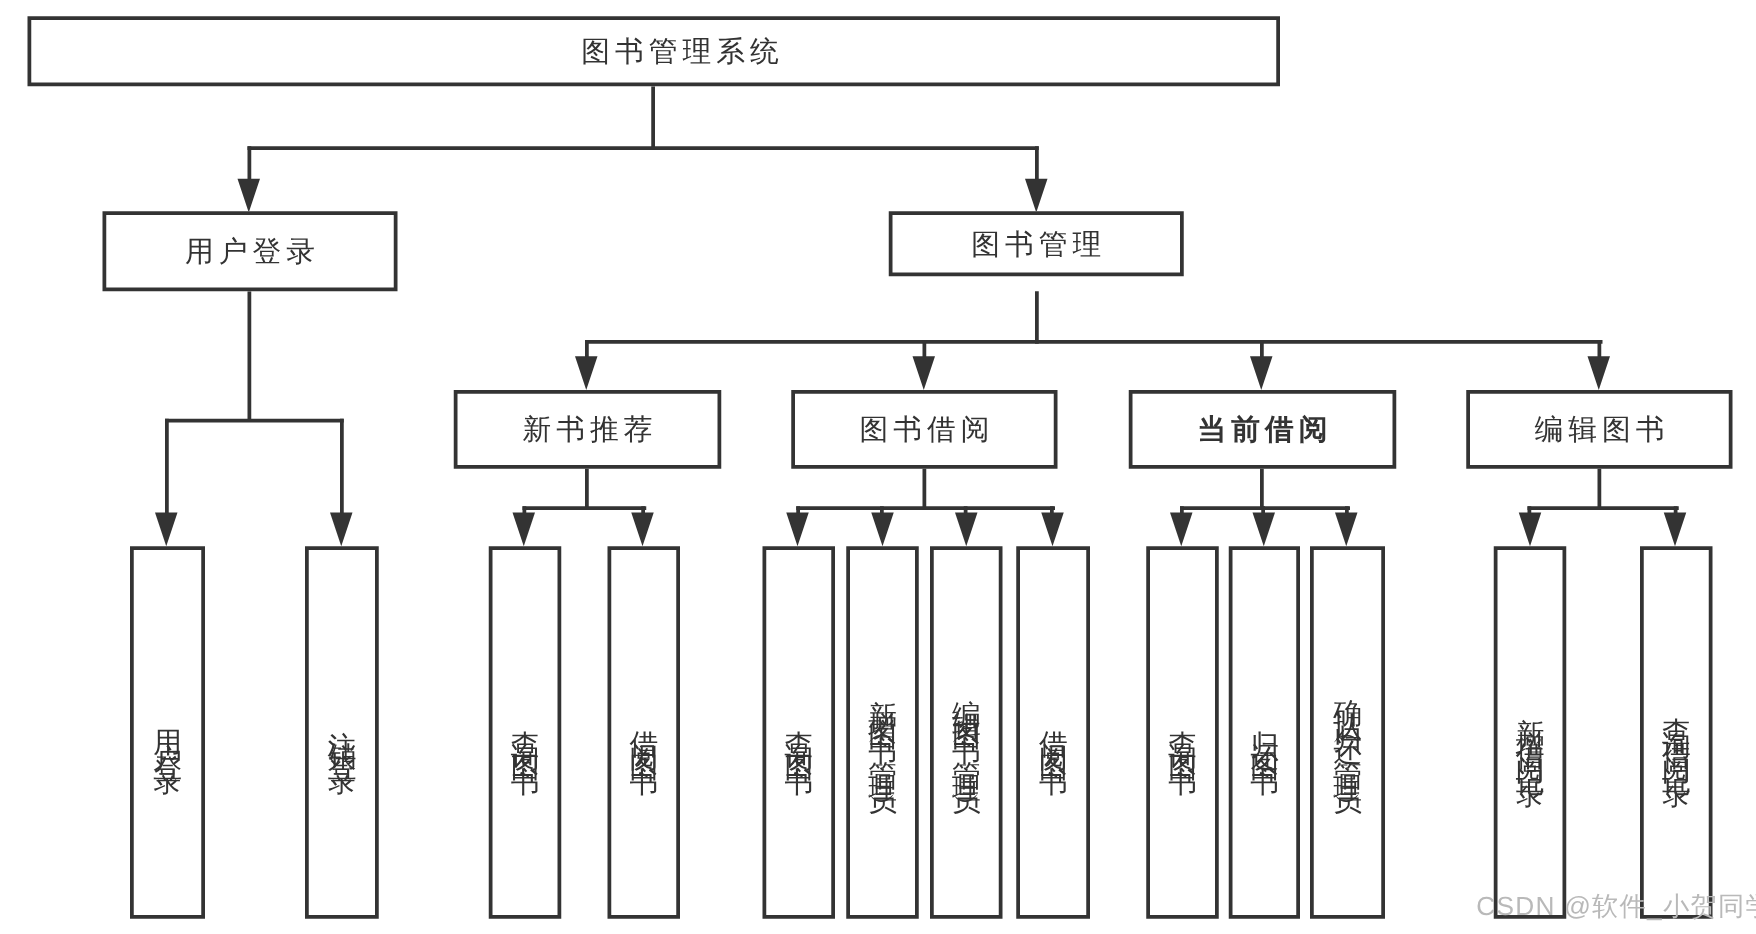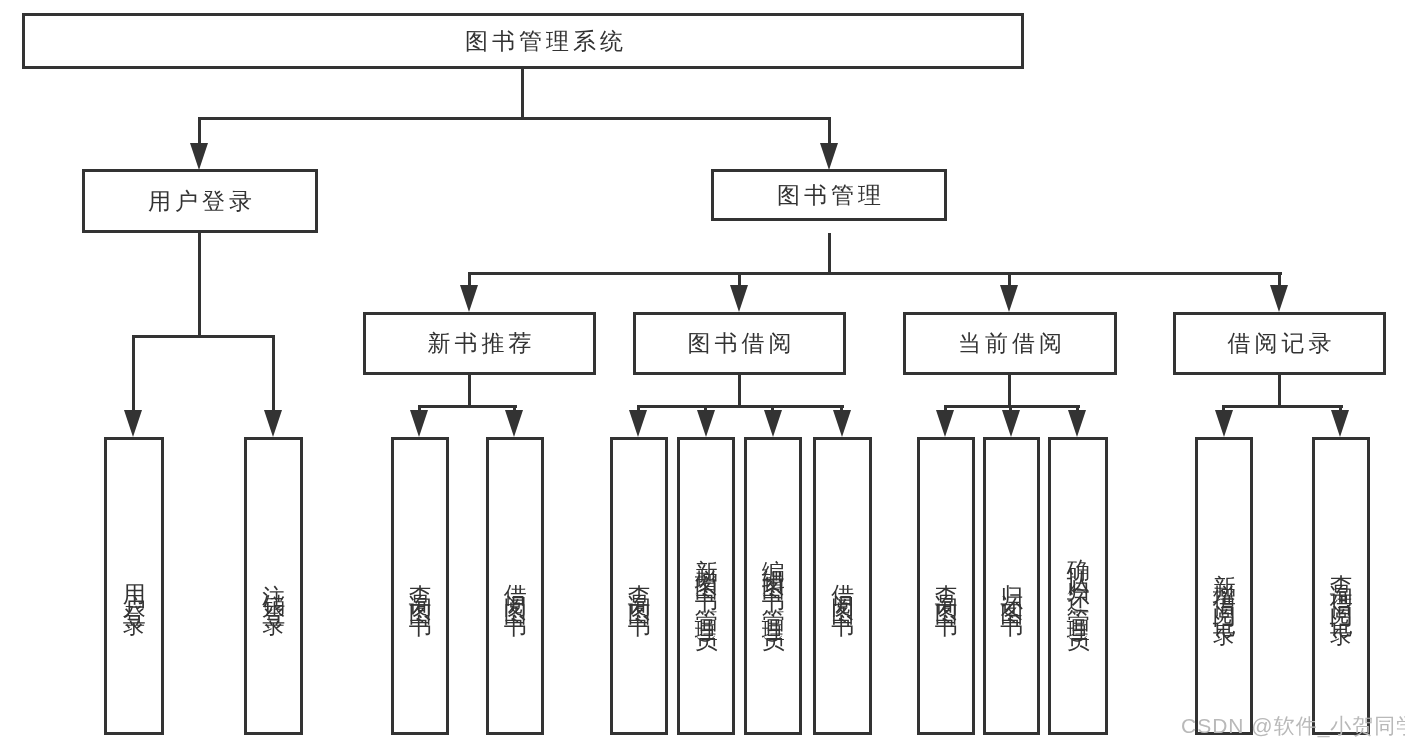--- a/index.html
+++ b/index.html
@@ -102,31 +102,31 @@
     <span class="lbl">图书管理系统</span>
   </div>
 
   <div class="box hbox" style="left:82px;top:169px;width:236px;height:64px;">
     <span class="lbl">用户登录</span>
   </div>
   <div class="box hbox" style="left:711px;top:169px;width:236px;height:52px;">
     <span class="lbl">图书管理</span>
   </div>
 
-  <div class="box hbox" style="left:363px;top:312px;width:233px;height:63px;">
+  <div class="box hbox" style="left:363px;top:312px;width:214px;height:63px;">
     <span class="lbl">新书推荐</span>
   </div>
   <div class="box hbox" style="left:633px;top:312px;width:213px;height:63px;text-align:right;">
     <span class="lbl">图书借阅</span>
   </div>
-  <div class="box hbox" style="left:903px;top:312px;width:214px;height:63px;">
+  <div class="box hbox" style="left:903px;top:312px;width:214px;height:63px;font-weight:bold;">
     <span class="lbl">当前借阅</span>
   </div>
   <div class="box hbox" style="left:1173px;top:312px;width:213px;height:63px;">
-    <span class="lbl">借阅记录</span>
+    <span class="lbl">编辑图书</span>
   </div>
 
   <div class="box vbox" style="left:104px;top:437px;width:60px;height:298px;">
     <span class="vtext">用户登录</span>
   </div>
   <div class="box vbox" style="left:244px;top:437px;width:59px;height:298px;">
     <span class="vtext">注销登录</span>
   </div>
 
   <div class="box vbox" style="left:391px;top:437px;width:58px;height:298px;">

